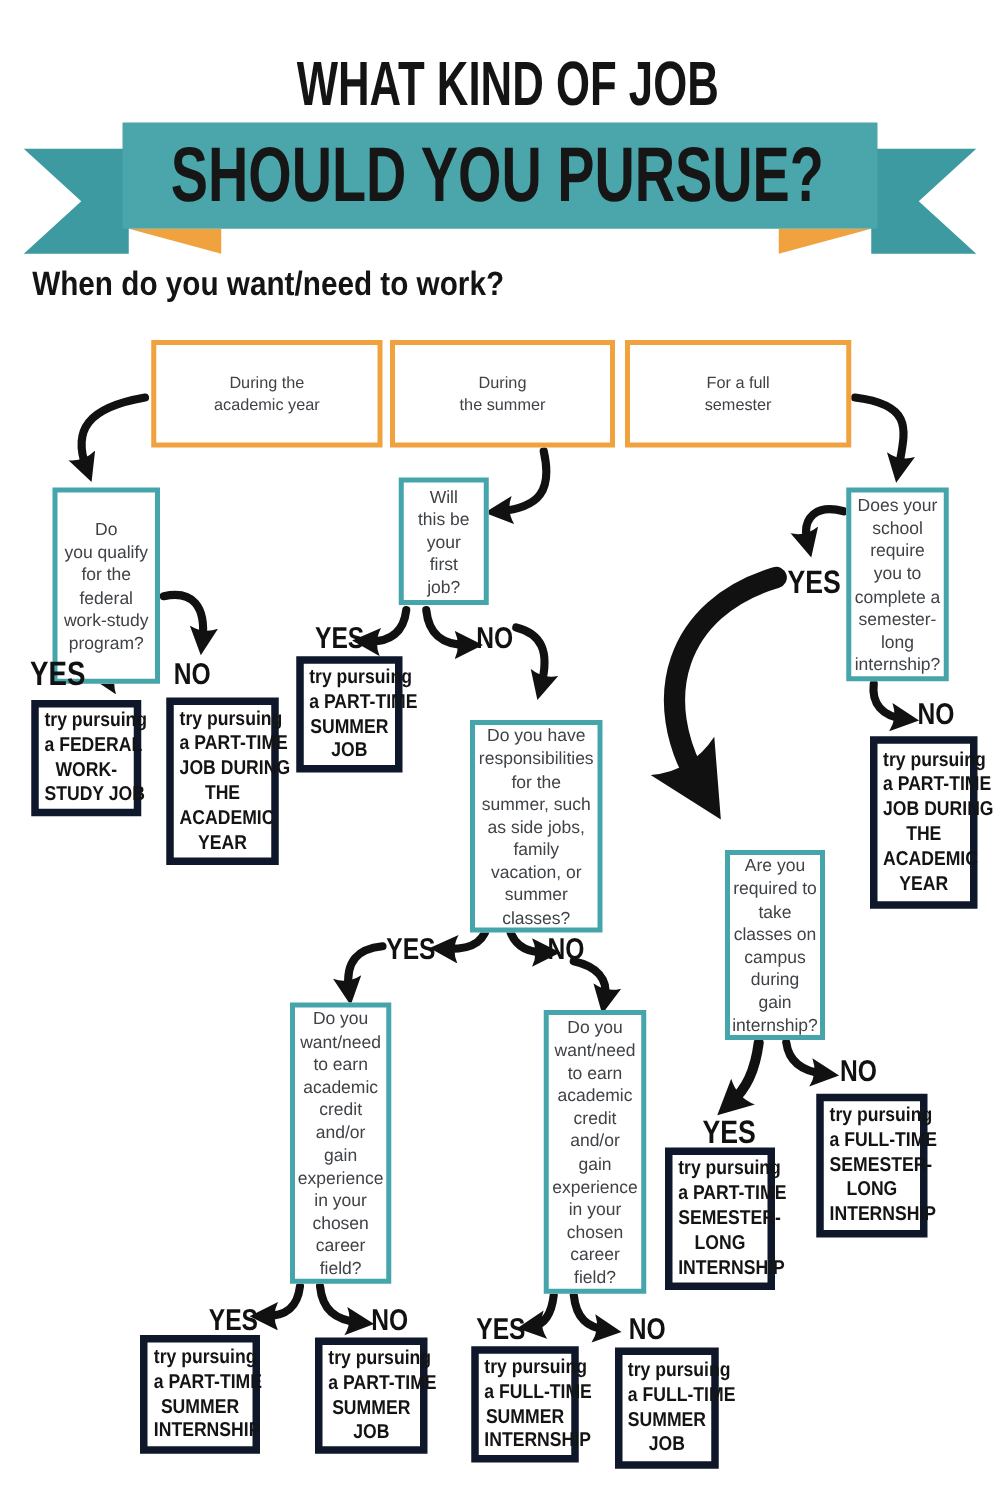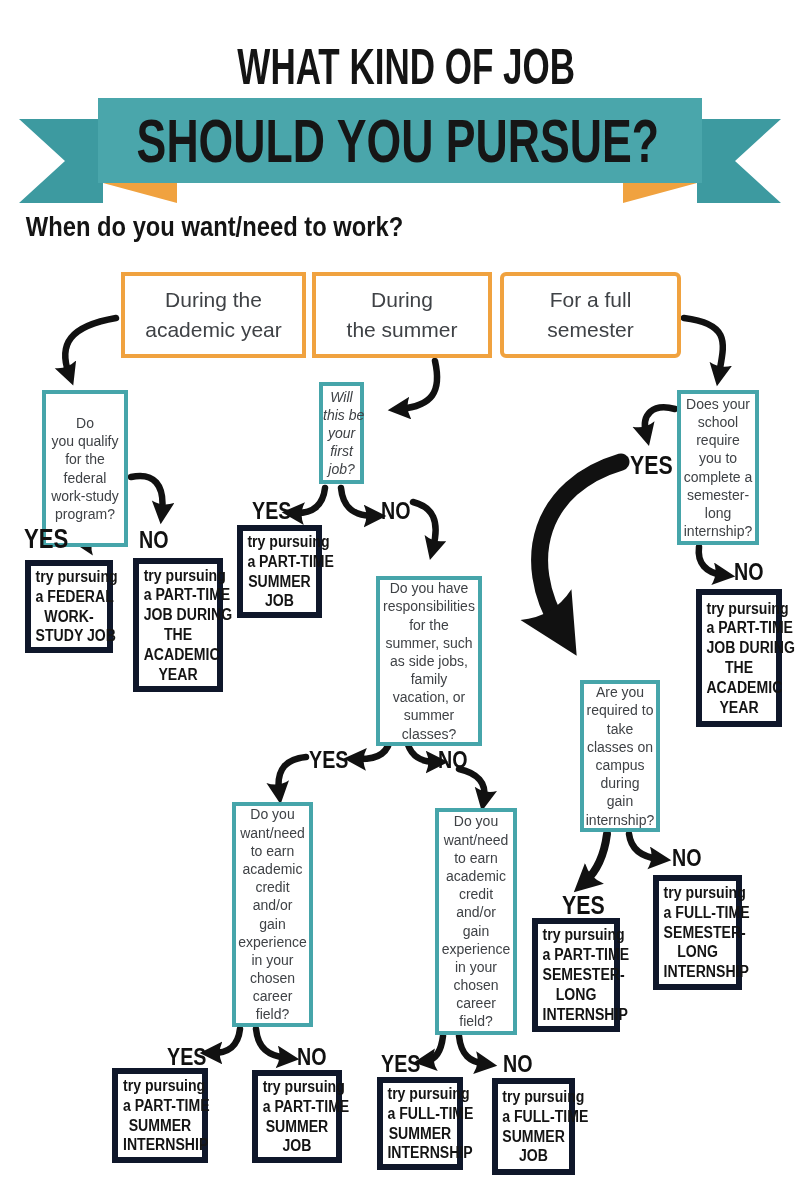--- a/index.html
+++ b/index.html
@@ -1,21 +1,21 @@
 <!DOCTYPE html>
 <html><head>
 <meta charset="utf-8">
 <style>
   html,body{margin:0;padding:0;background:#ffffff;}
   .stage{position:relative;width:800px;height:1200px;background:#ffffff;overflow:hidden;
          font-family:"Liberation Sans",sans-serif;}
   svg.layer{position:absolute;left:0;top:0;z-index:0;}
   .node{position:absolute;z-index:2;box-sizing:border-box;background:#ffffff;
         display:flex;align-items:center;justify-content:center;text-align:center;}
-  .root{border:4px solid #f0a23f;font-size:21px;line-height:1.42;color:#3f4246;}
+  .root{border:4px solid #f0a23f;font-size:13px;line-height:1.42;color:#3f4246;}
   .qbox{border:4px solid #46a5aa;}
   .qtext{width:100%;font-size:14px;line-height:1.3;color:#3f4246;white-space:pre;}
   .rbox{border:6px solid #0f172a;}
   .rtext{width:100%;font-weight:bold;font-size:16px;line-height:1.24;color:#141414;
          white-space:pre;transform:scaleX(0.88);transform-origin:center;}
   .root .rootline{white-space:pre;}
   .dlabel{position:absolute;z-index:2;font-weight:bold;font-size:24px;color:#111111;
           white-space:pre;transform:scaleX(0.82);transform-origin:left top;letter-spacing:0;}
   .title1{position:absolute;left:0;right:0;top:38px;text-align:center;z-index:2;padding-left:12px;}
   .title1 span{display:inline-block;font-weight:bold;font-size:50px;color:#141414;
@@ -84,34 +84,34 @@
   </div>
 
   <div class="node root" style="left:121px;top:272px;width:185px;height:86px;">
     <div class="rootline">During the
 academic year</div>
   </div>
   <div class="node root" style="left:312px;top:272px;width:180px;height:86px;">
     <div class="rootline">During
 the summer</div>
   </div>
-  <div class="node root" style="left:500px;top:272px;width:181px;height:86px;border-radius:6px;">
+  <div class="node root" style="left:500px;top:272px;width:181px;height:86px;">
     <div class="rootline">For a full
 semester</div>
   </div>
 
   <div class="node qbox" style="left:42px;top:390px;width:86px;height:157px;">
     <div class="qtext">Do
 you qualify
 for the
 federal
 work-study
 program?</div>
   </div>
-  <div class="node qbox" style="left:319px;top:382px;width:45px;height:102px;font-style:italic;">
+  <div class="node qbox" style="left:319px;top:382px;width:72px;height:102px;">
     <div class="qtext">Will
 this be
 your
 first
 job?</div>
   </div>
   <div class="node qbox" style="left:376px;top:576px;width:106px;height:170px;">
     <div class="qtext">Do you have
 responsibilities
 for the

